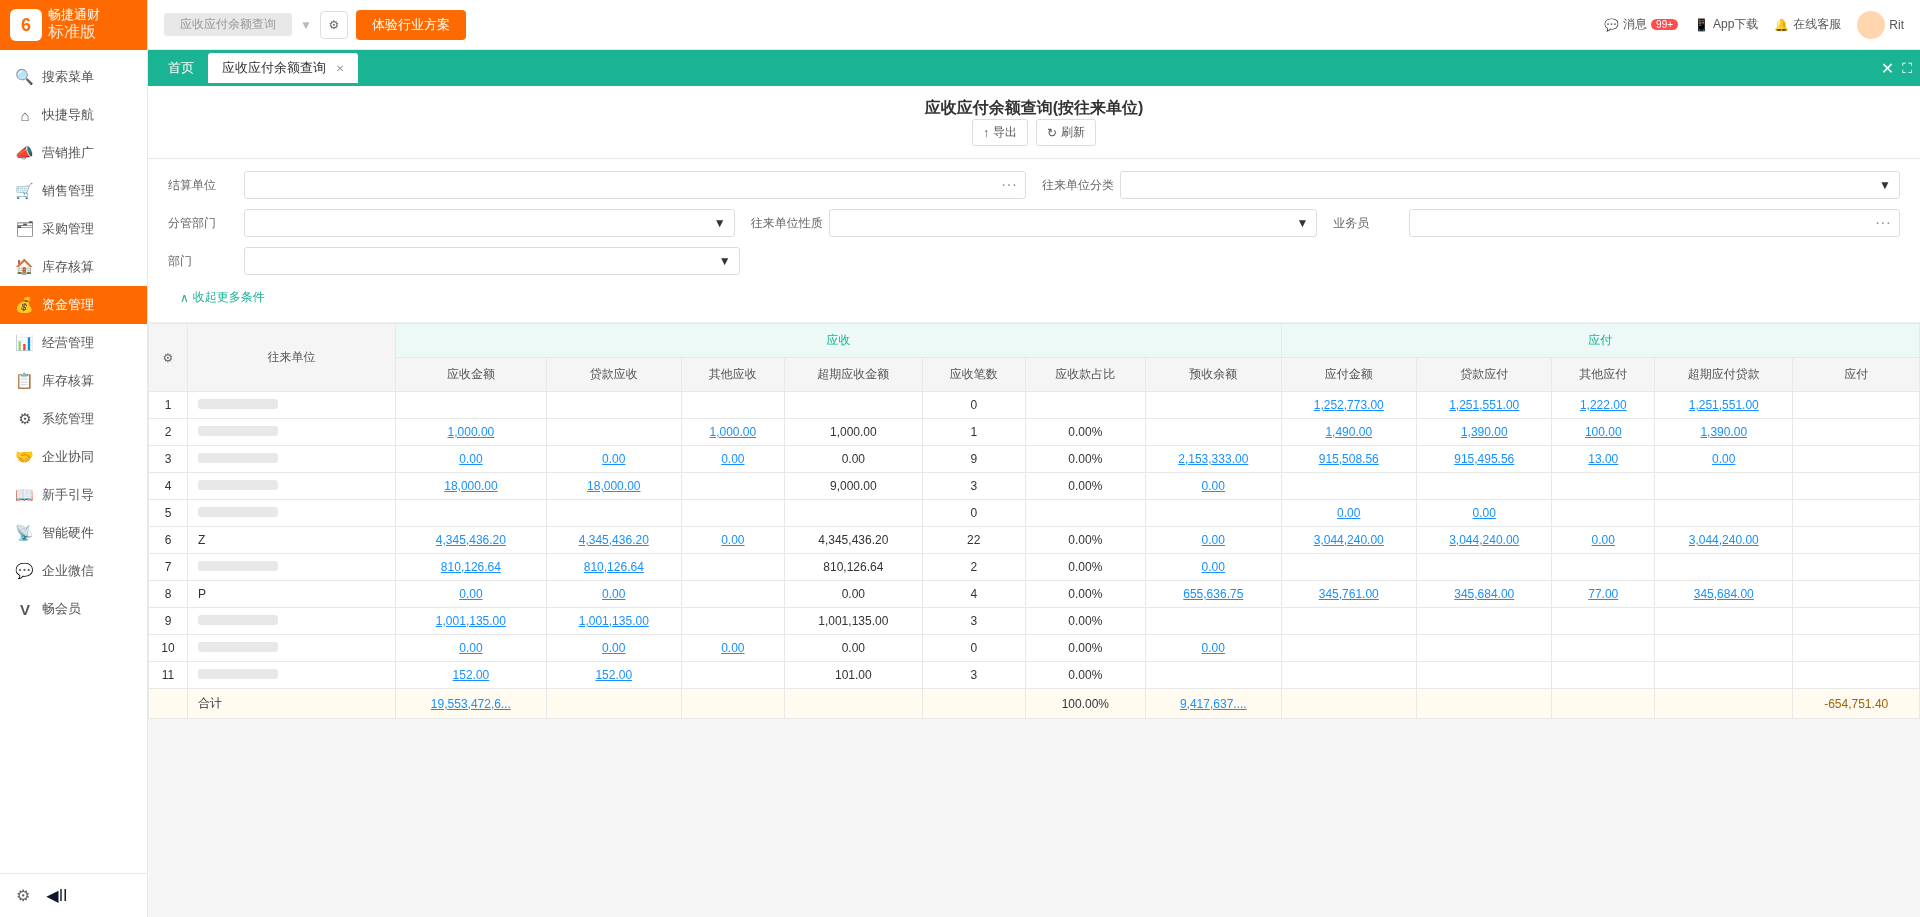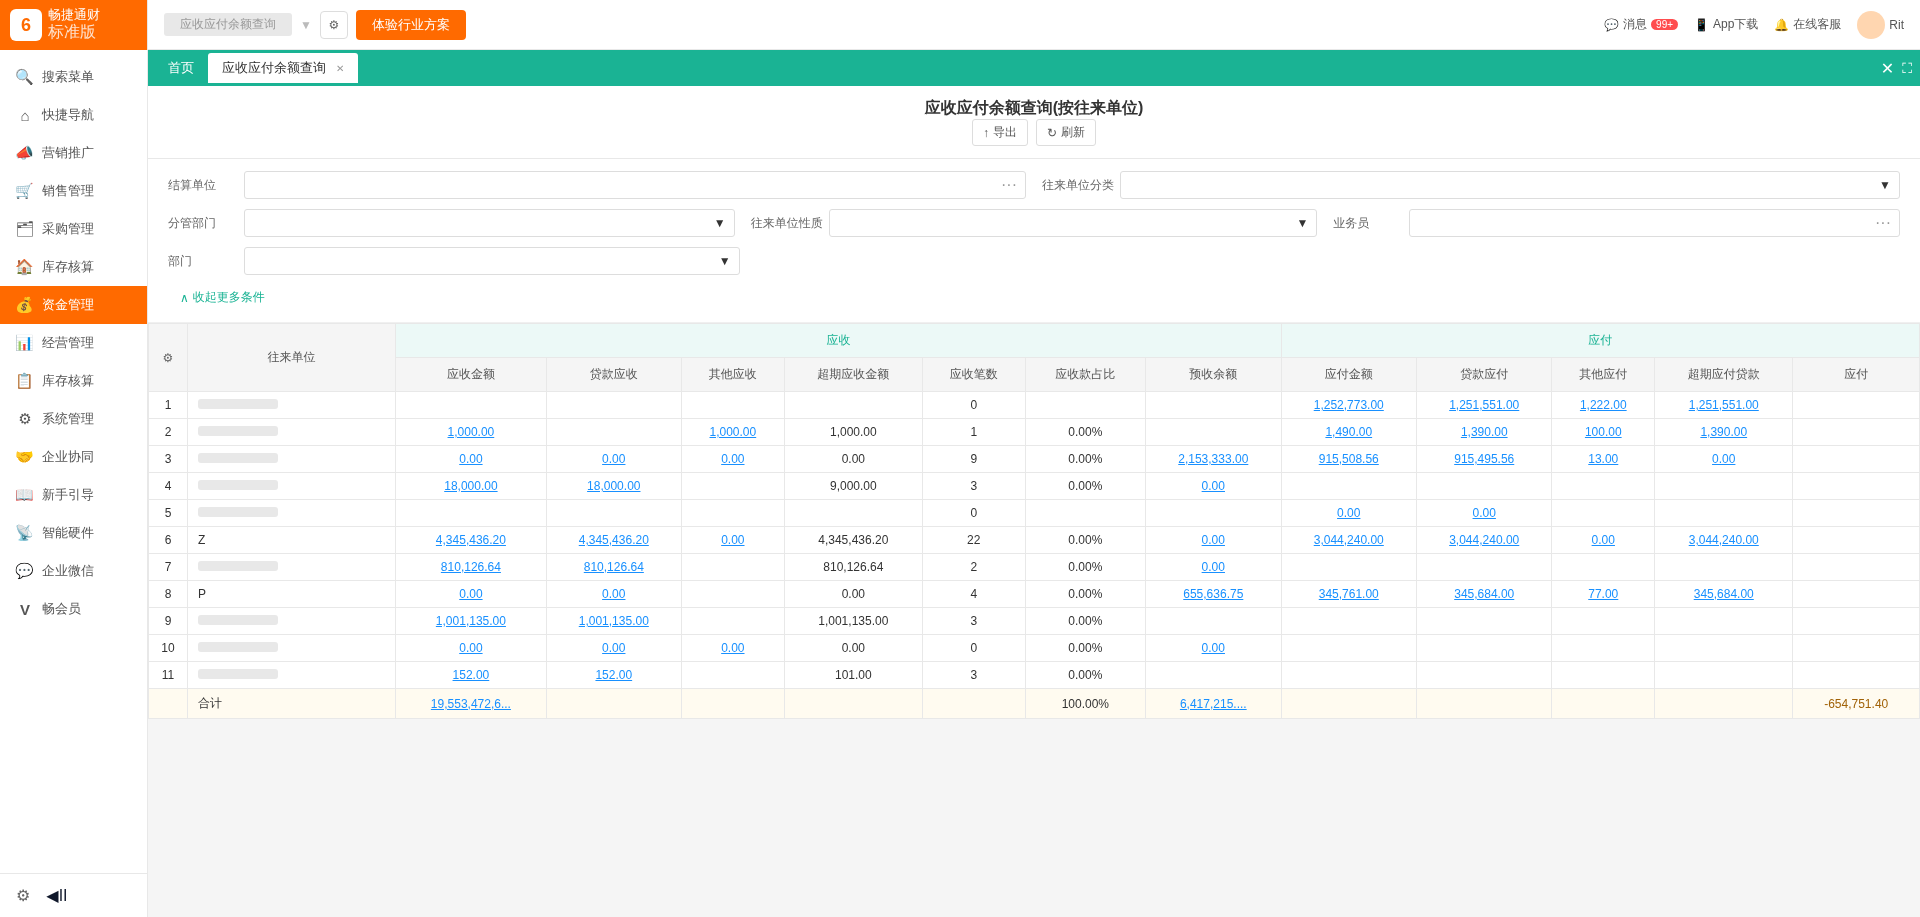--- a/index.html
+++ b/index.html
@@ -578,21 +578,21 @@
         <tfoot>
           <tr class="total-row">
             <td></td>
             <td class="text-left">合计</td>
             <td class="link">19,553,472,6...</td>
             <td></td>
             <td></td>
             <td></td>
             <td></td>
             <td>100.00%</td>
-            <td class="link">6,417,215....</td>
+            <td class="link">9,417,637....</td>
             <td></td>
             <td></td>
             <td></td>
             <td></td>
             <td style="color:#a16207;">-654,751.40</td>
           </tr>
         </tfoot>
       </table>
     </div>
 

